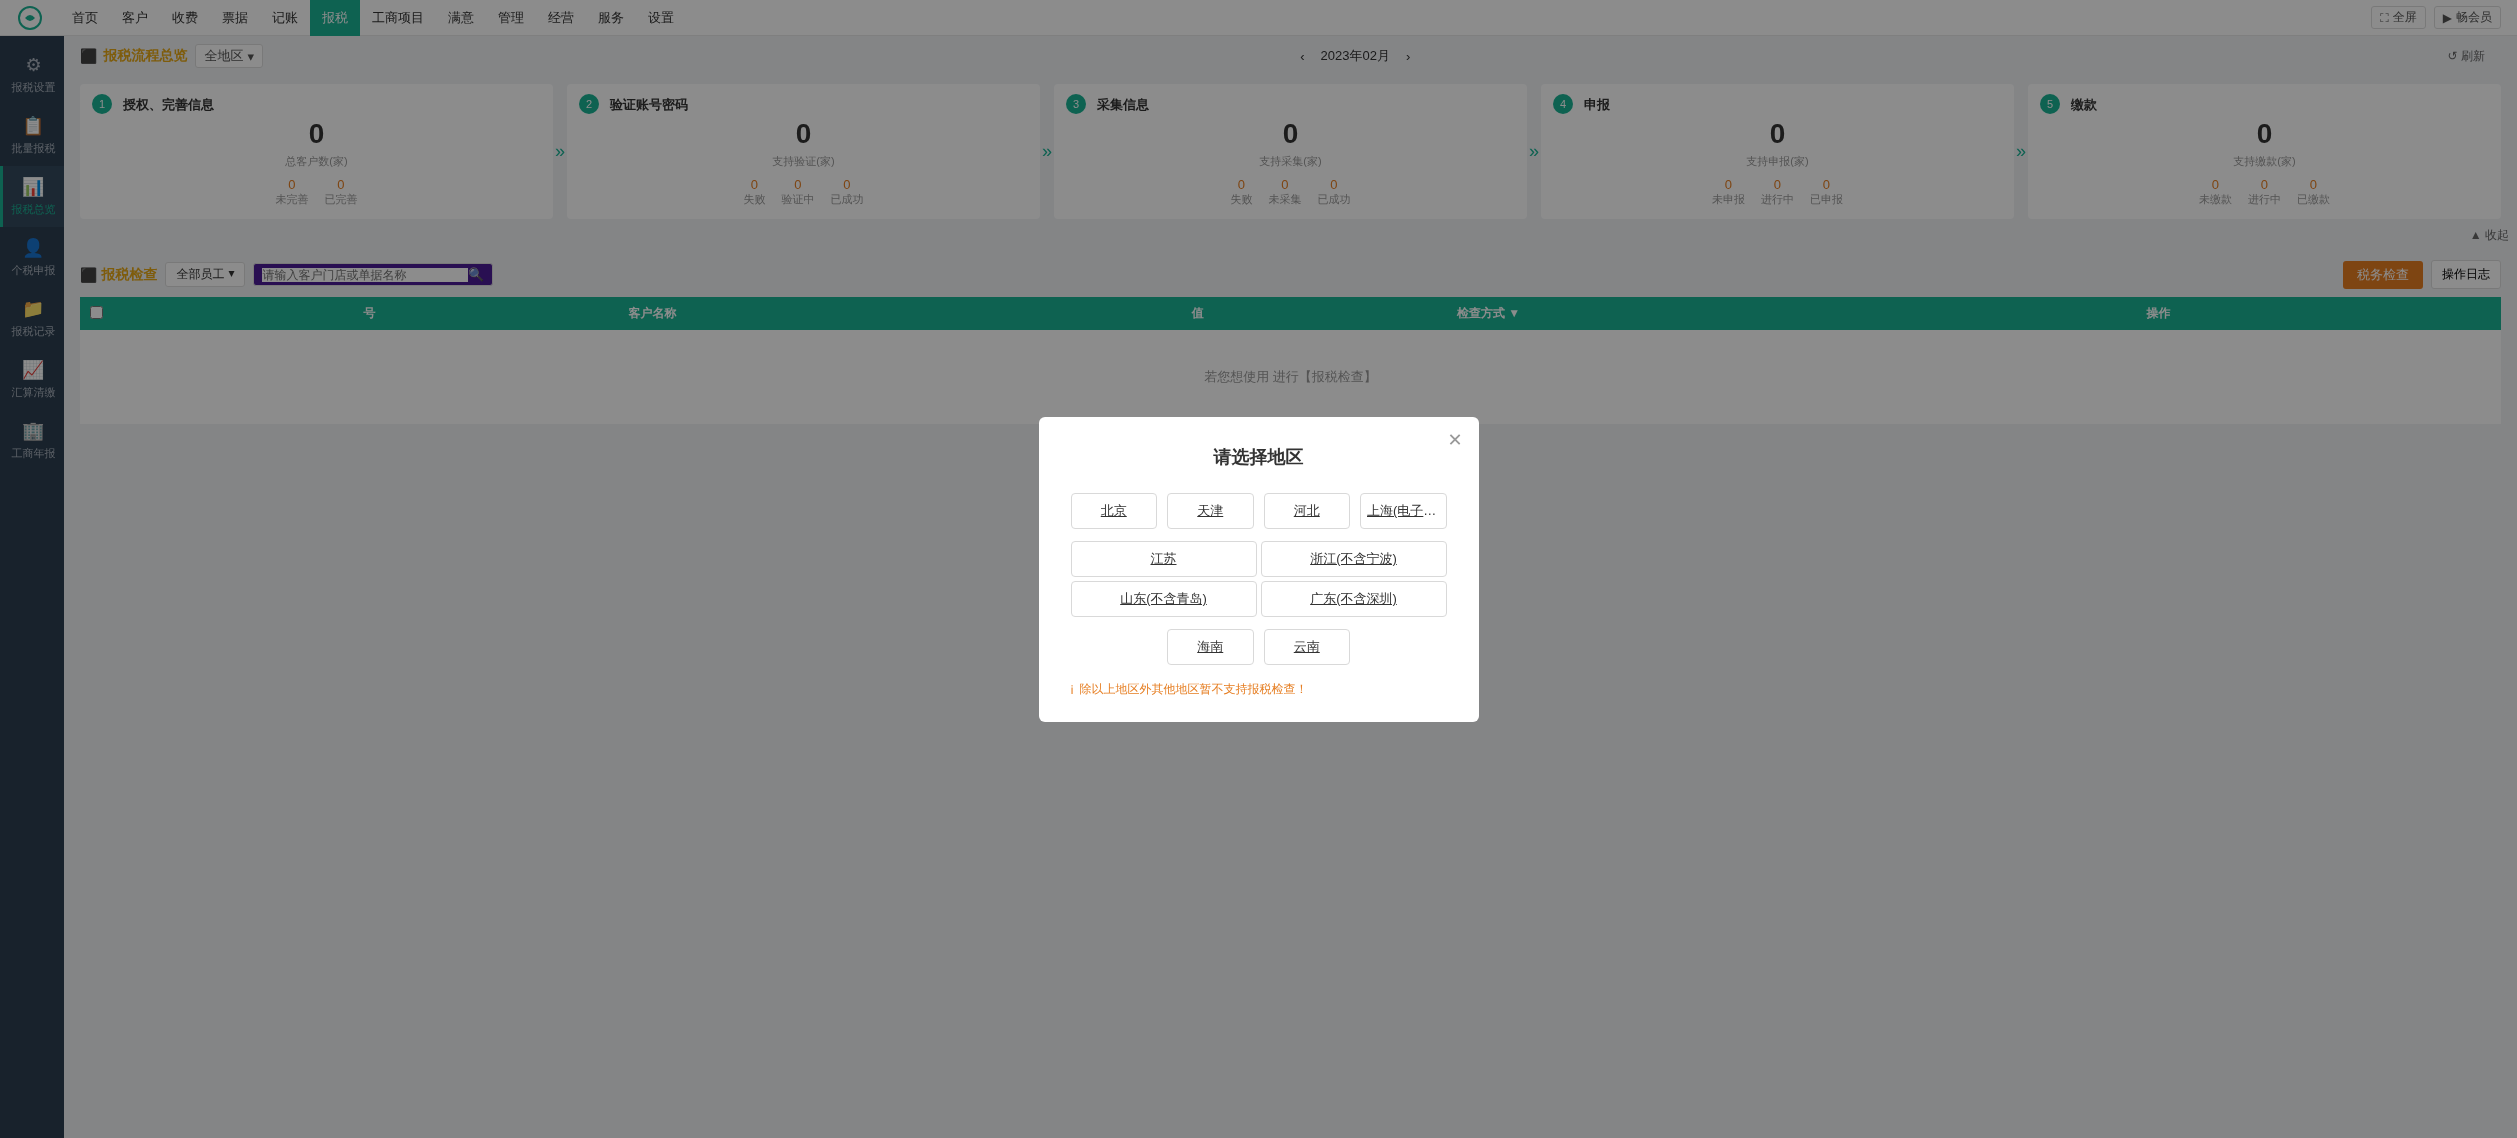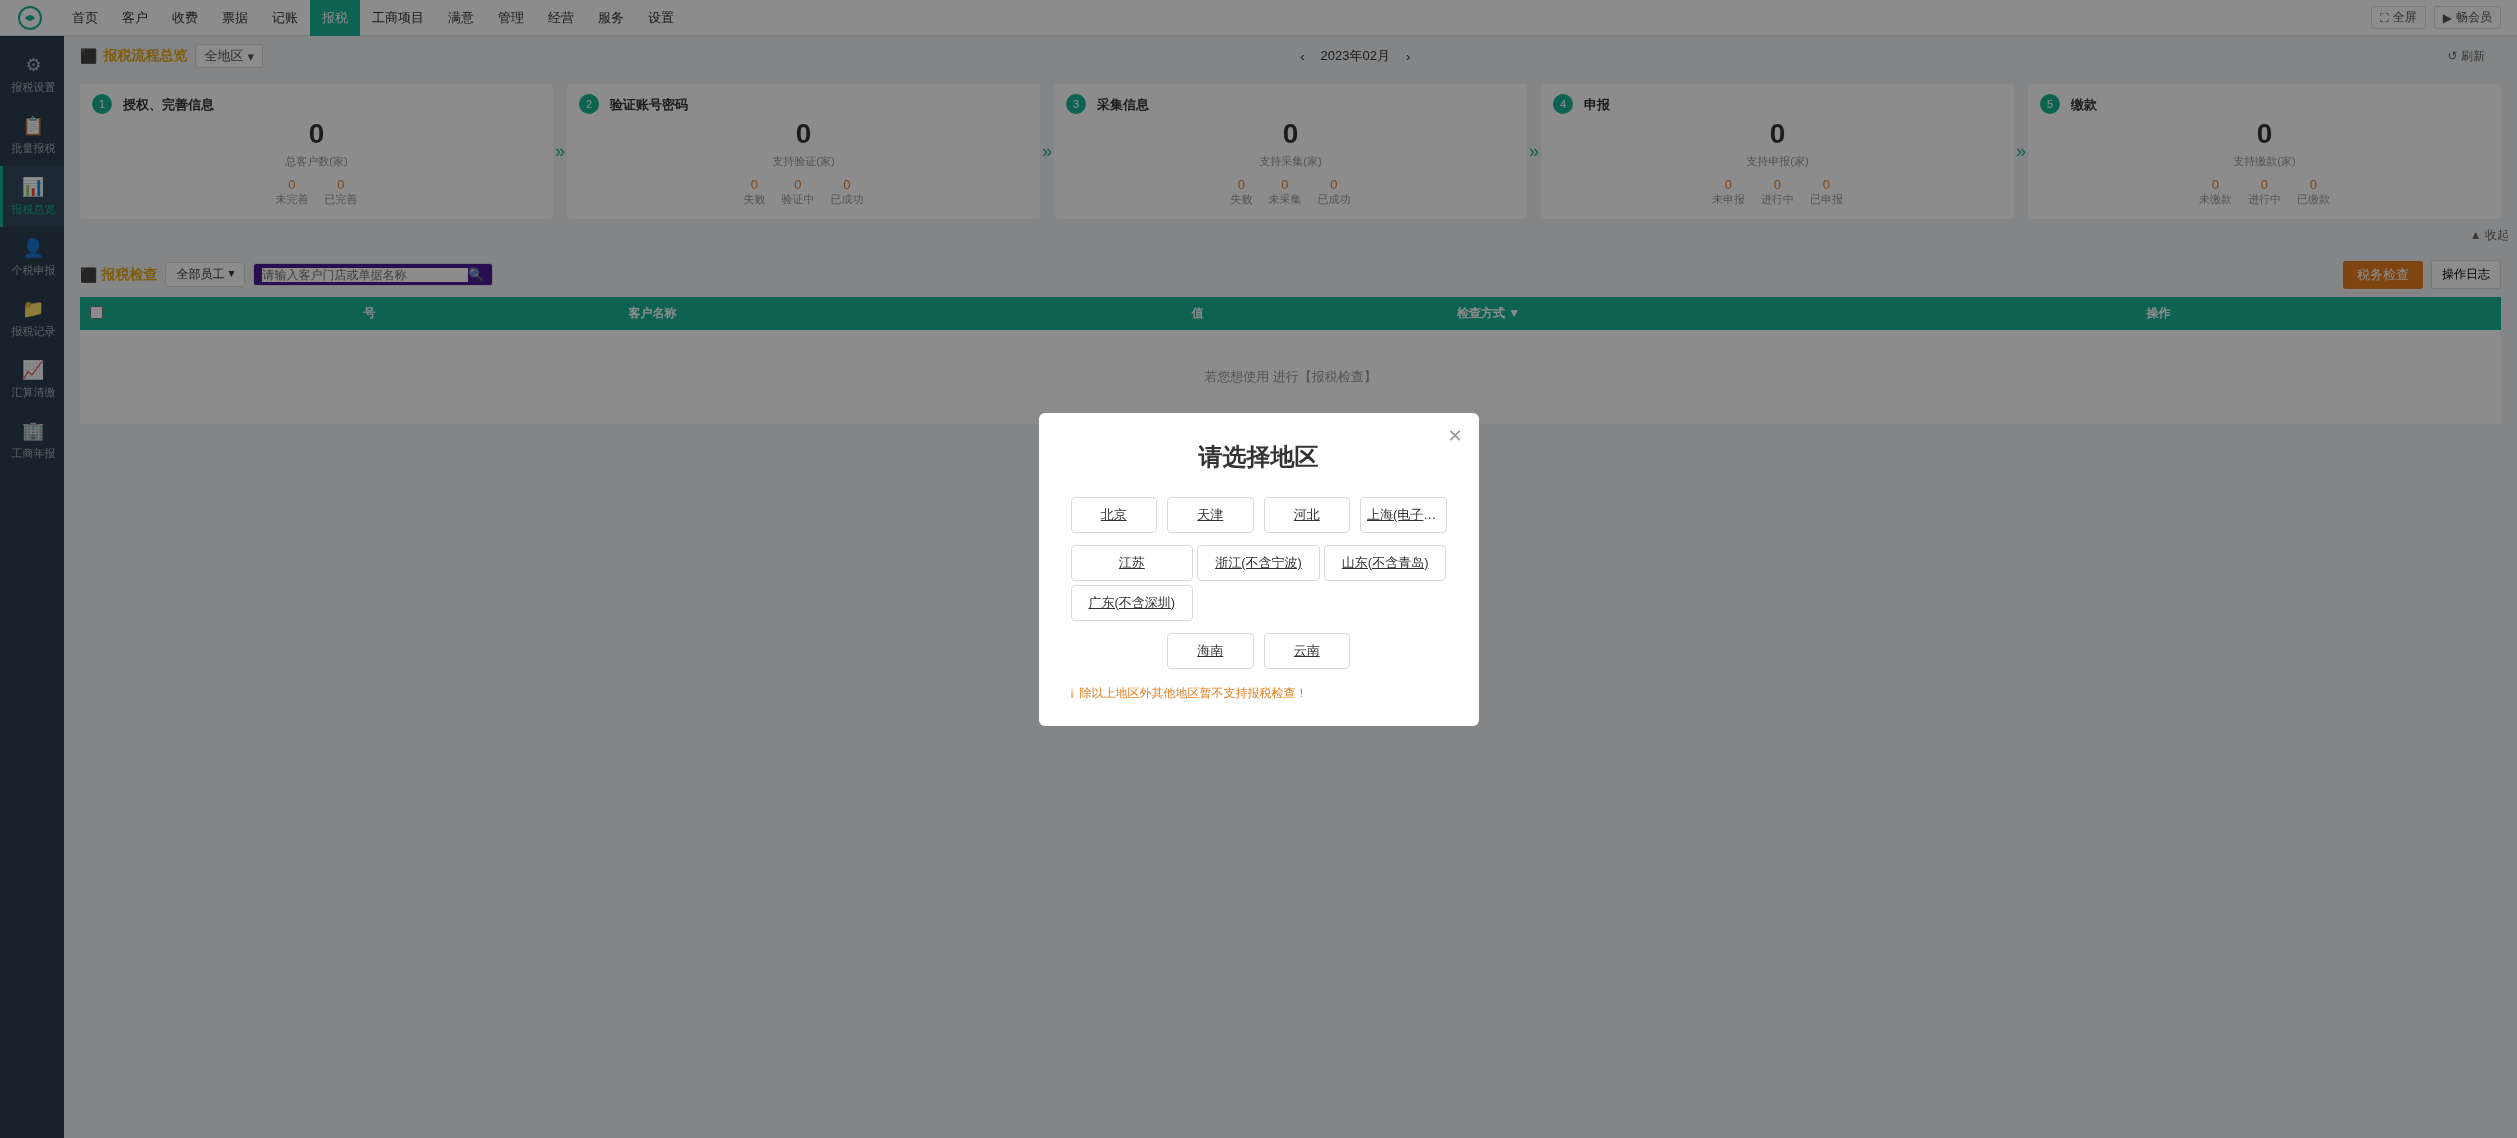--- a/index.html
+++ b/index.html
@@ -172,33 +172,33 @@
       background: rgba(0,0,0,0.45);
       display: flex; align-items: center; justify-content: center;
       z-index: 1000;
     }
     .modal {
       background: #fff; border-radius: 6px;
       width: 440px; padding: 28px 32px 24px 32px;
       position: relative;
     }
     .modal-title {
-      text-align: center; font-size: 24px; font-weight: 600;
+      text-align: center; font-size: 18px; font-weight: 600;
       color: #333; margin-bottom: 24px;
     }
     .modal-close {
       position: absolute; top: 14px; right: 16px;
       font-size: 18px; color: #999; cursor: pointer; line-height: 1;
     }
     .region-grid {
       display: grid; grid-template-columns: repeat(4, 1fr); gap: 10px;
       margin-bottom: 12px;
     }
     .region-grid-row2 {
-      display: grid; grid-template-columns: repeat(3, 1fr); gap: 4px;
+      display: grid; grid-template-columns: repeat(2, 1fr); gap: 4px;
       margin-bottom: 12px;
     }
     .region-grid-row3 {
       display: grid; grid-template-columns: repeat(4, 1fr); gap: 10px;
       margin-bottom: 16px;
     }
     .region-btn {
       border: 1px solid #d9d9d9; border-radius: 4px;
       padding: 8px 6px; text-align: center; font-size: 13px;
       cursor: pointer; background: #fff; color: #333;

